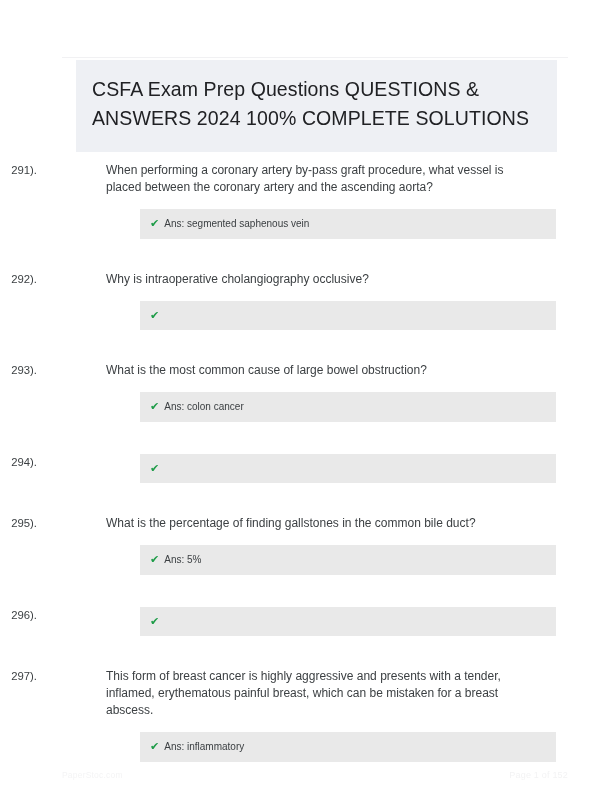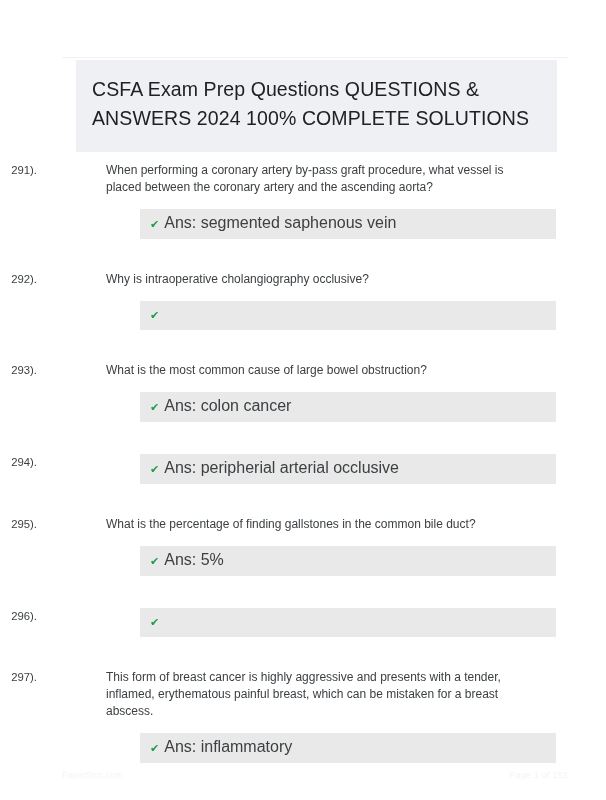--- a/index.html
+++ b/index.html
@@ -102,21 +102,21 @@
   .check-icon {
     flex: 0 0 auto;
     color: #1e9c48;
     font-size: 11px;
     line-height: 14px;
     margin-right: 5px;
     display: inline-block;
   }
 
   .answer-text {
-    font-size: 16px;
+    font-size: 10px;
     line-height: 14px;
     color: #3c4043;
   }
 
   .footer {
     position: absolute;
     left: 62px;
     right: 38px;
     top: 770px;
     display: flex;
@@ -168,21 +168,20 @@
         <p class="q-text">What is the most common cause of large bowel obstruction?</p>
         <div class="answer-box" style="background: rgb(233, 233, 233);">
           <span class="check-icon" style="color: rgb(30, 156, 72);">✔</span>
           <span class="answer-text">Ans: colon cancer</span>
         </div>
       </div>
       <div class="qa-item">
         <span class="q-number">294).</span>
         <div class="answer-box" style="background: rgb(233, 233, 233);">
           <span class="check-icon" style="color: rgb(30, 156, 72);">✔</span>
-          <span class="answer-text">Ans: peripherial arterial occlusive</span>
         </div>
       </div>
       <div class="qa-item">
         <span class="q-number">295).</span>
         <p class="q-text">What is the percentage of finding gallstones in the common bile duct?</p>
         <div class="answer-box" style="background: rgb(233, 233, 233);">
           <span class="check-icon" style="color: rgb(30, 156, 72);">✔</span>
           <span class="answer-text">Ans: 5%</span>
         </div>
       </div>

